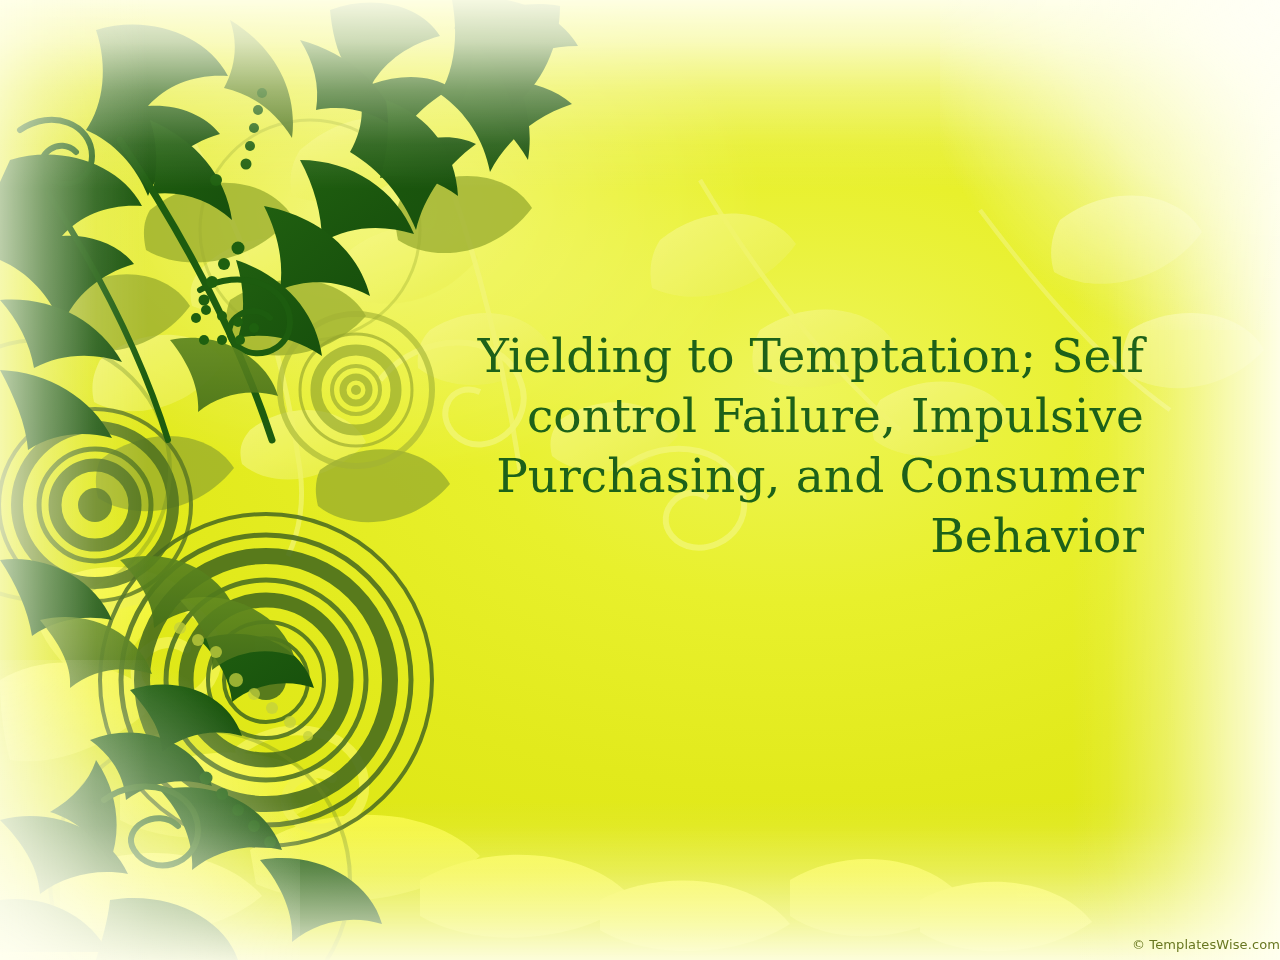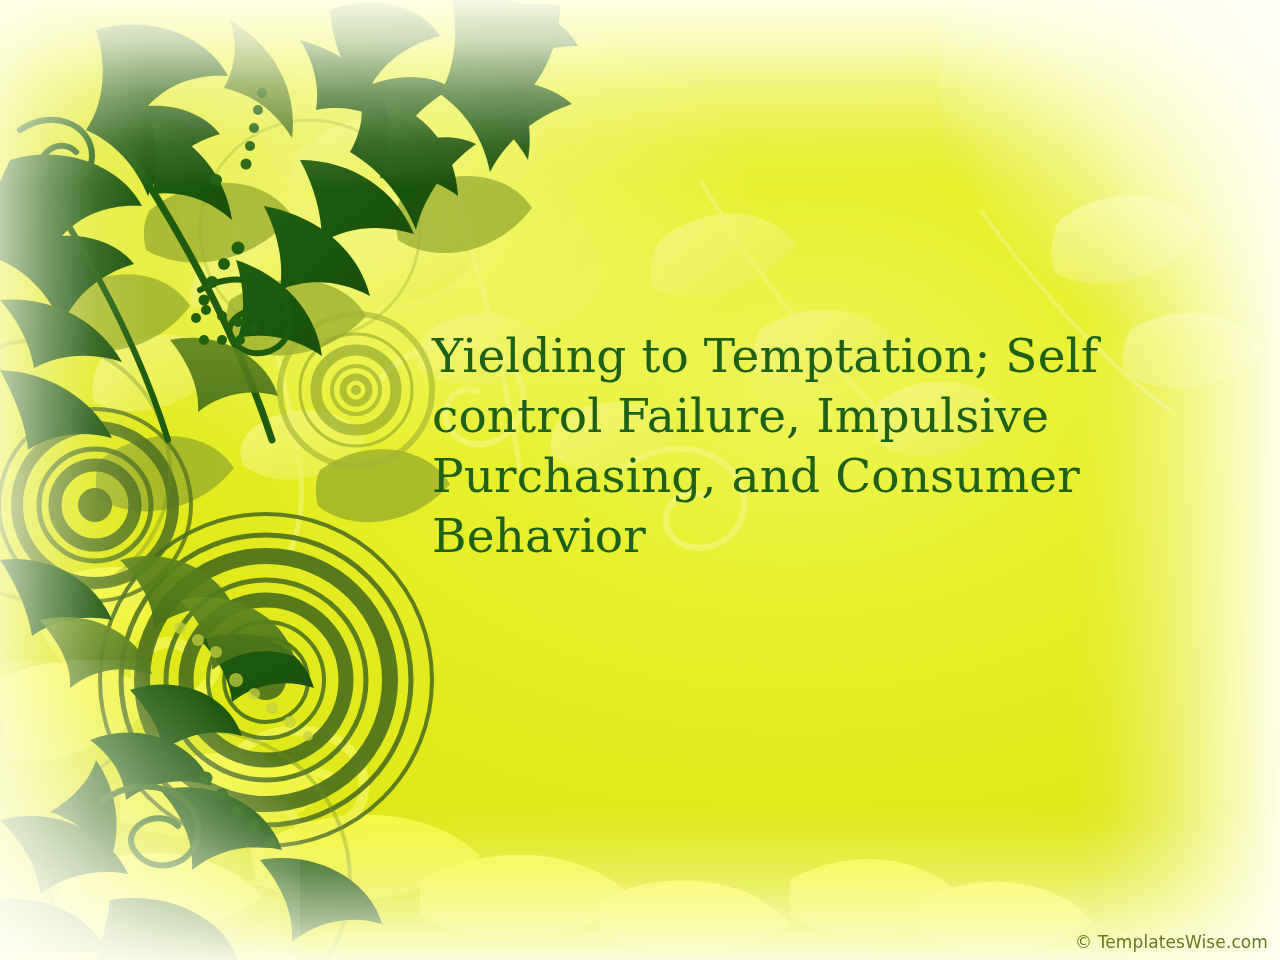--- a/index.html
+++ b/index.html
@@ -94,29 +94,30 @@
     width: 712px;
   }
   .slide-title {
     margin: 0;
     font-family: "DejaVu Serif", "Liberation Serif", serif;
     font-weight: 400;
     font-size: 47px;
     line-height: 60px;
     color: #1d6119;
     letter-spacing: 0.1px;
+    text-align: right;
   }
 
   
   .watermark {
     position: absolute;
-    right: 12px;
+    right: 0;
     bottom: 8px;
     font-family: "DejaVu Sans", sans-serif;
-    font-size: 17px;
+    font-size: 13px;
     color: #5b6b10;
     opacity: 0.92;
     letter-spacing: 0.1px;
     white-space: nowrap;
   }
 </style>
 </head>
 <body>
 
 <div class="slide">

